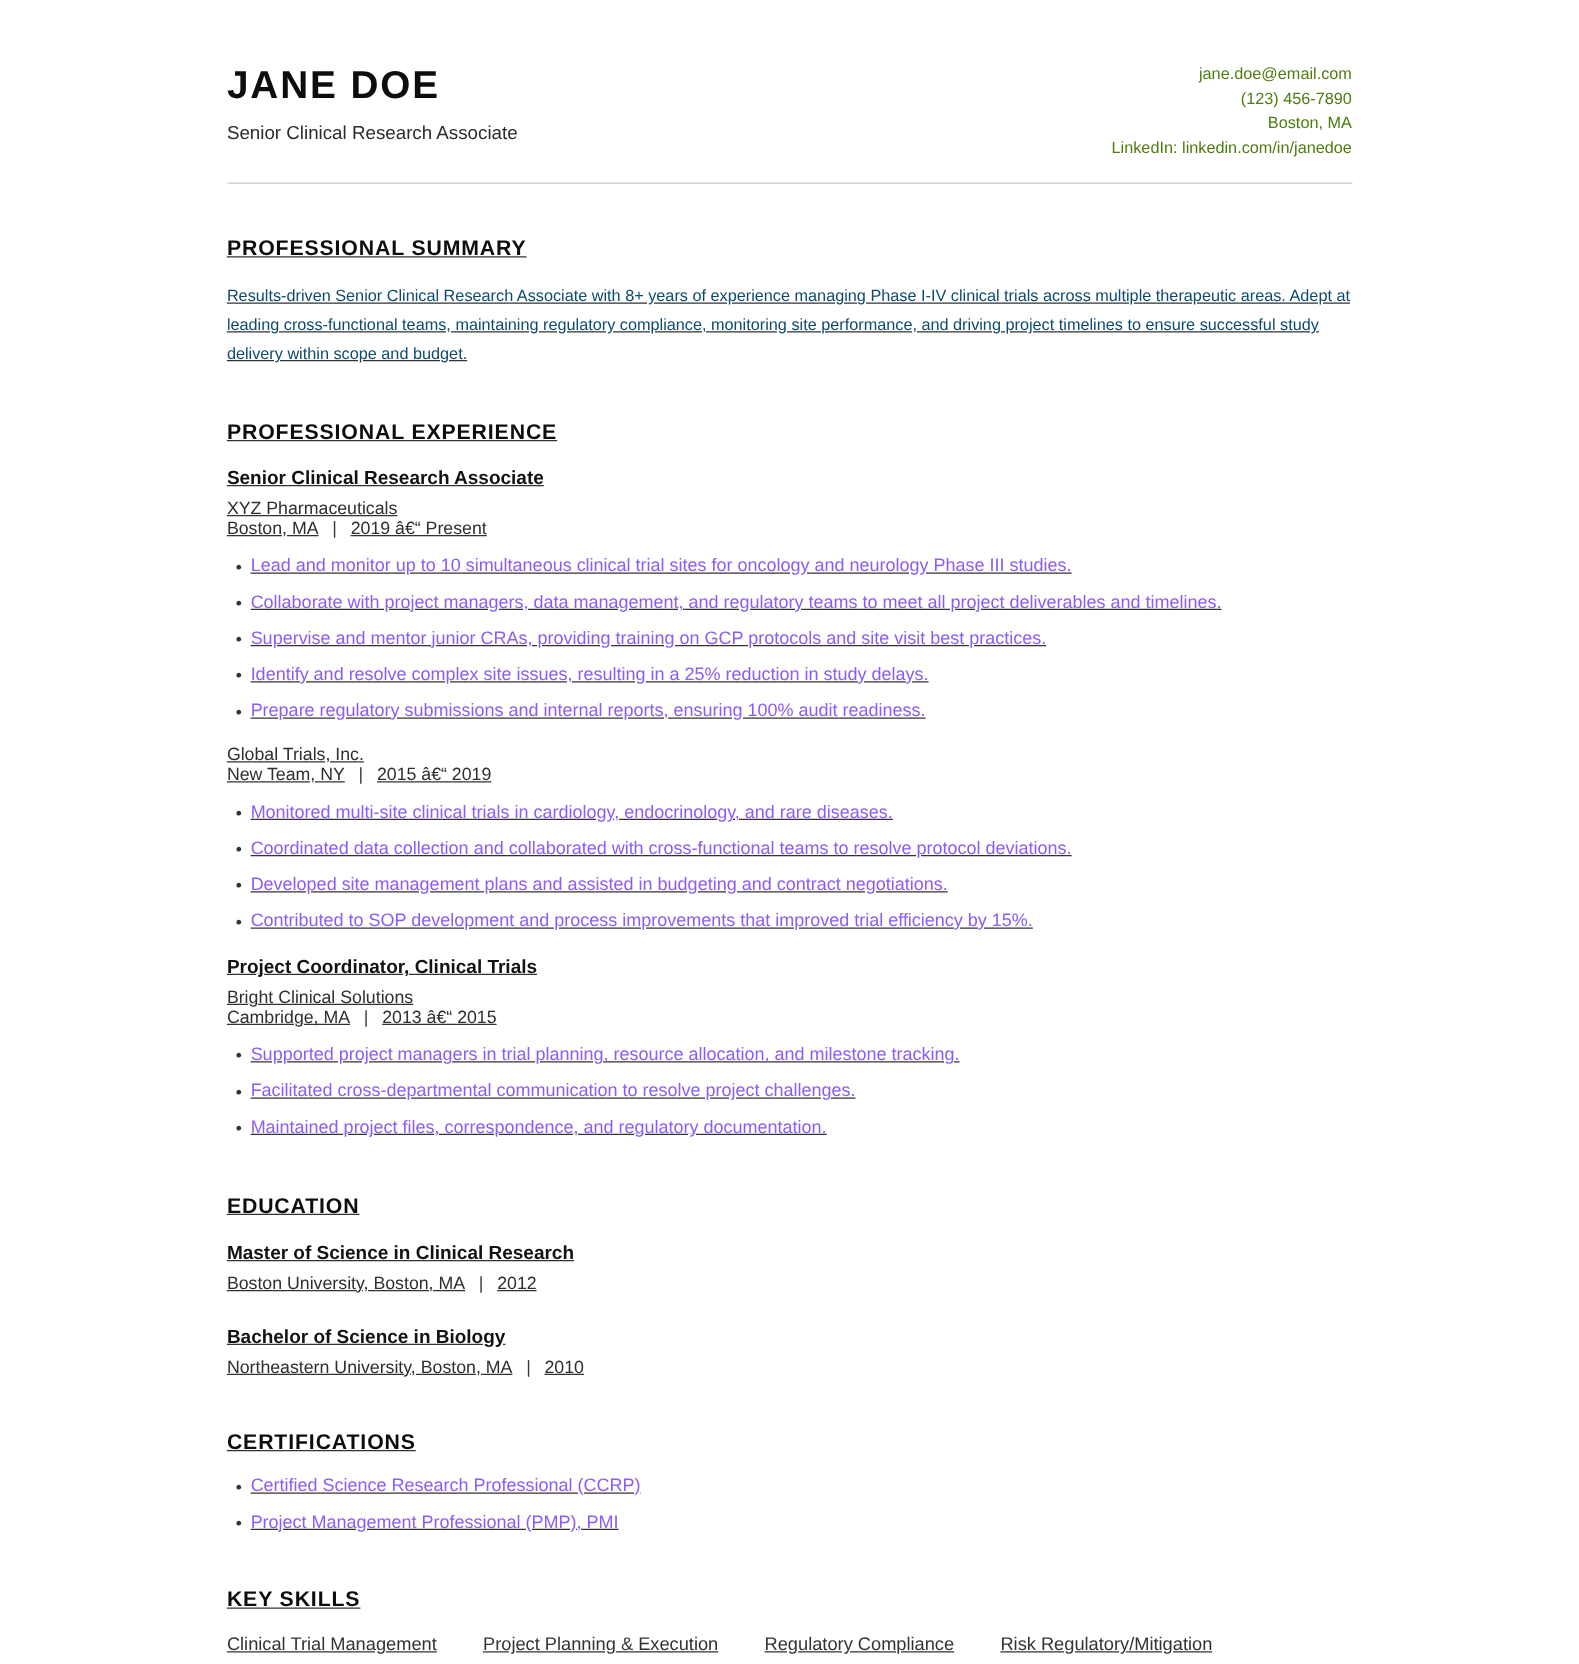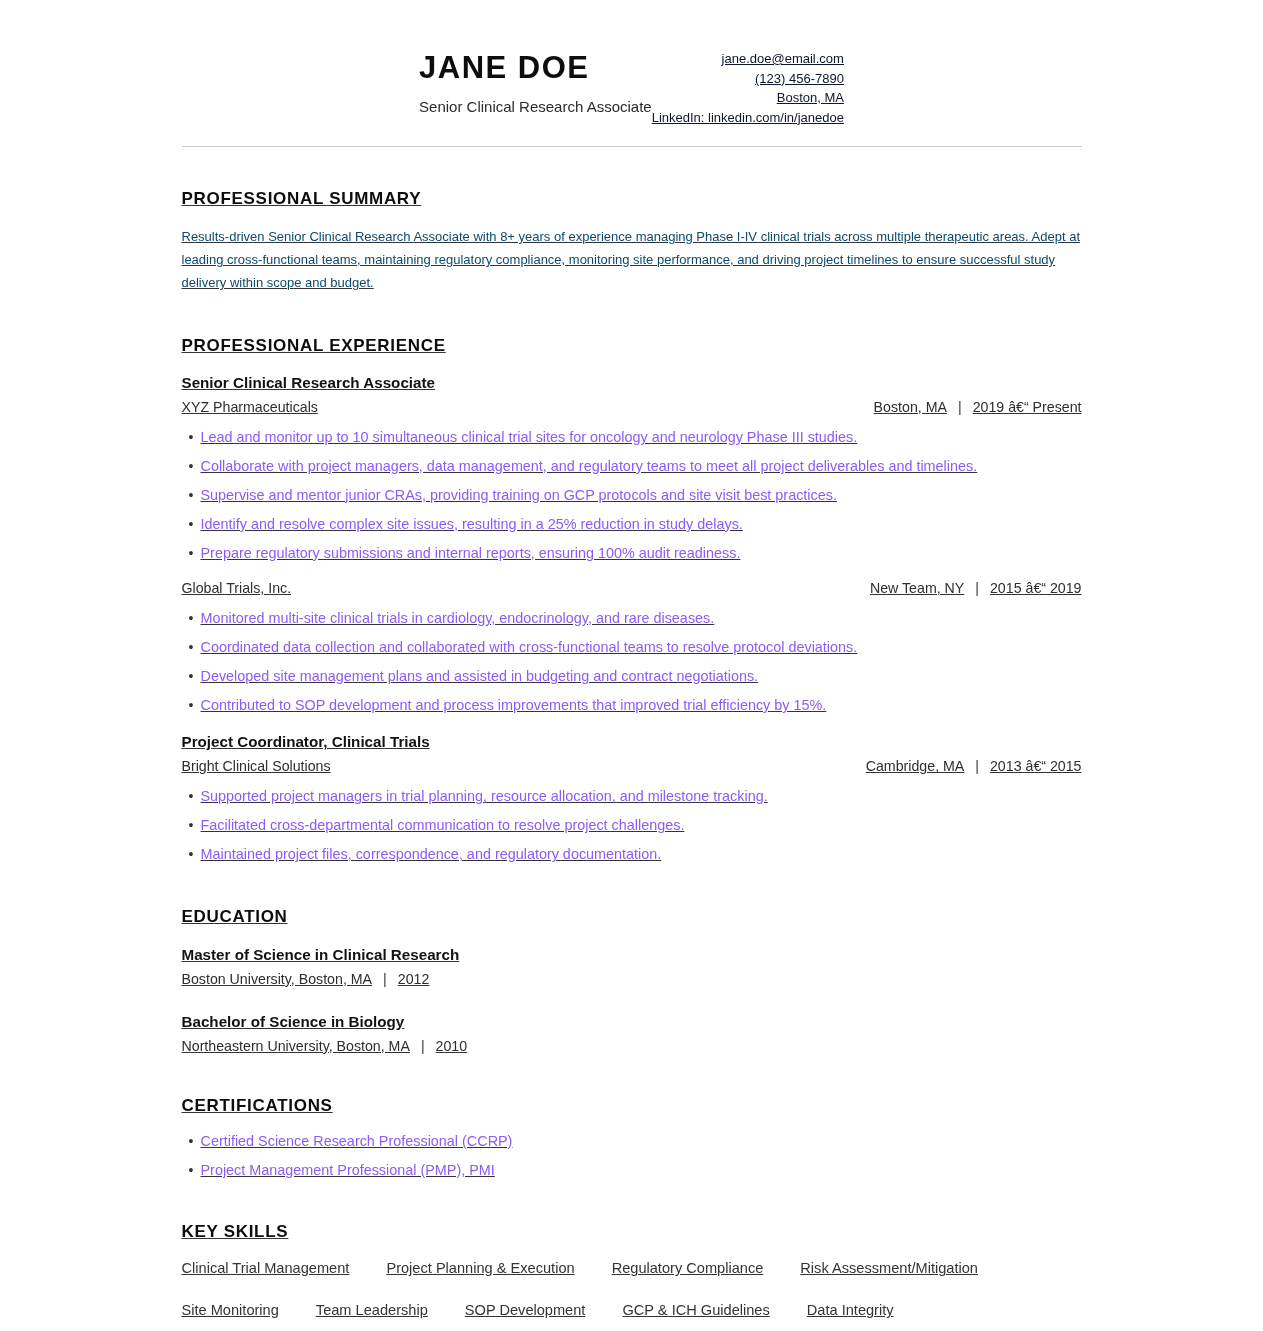--- a/index.html
+++ b/index.html
@@ -7,37 +7,36 @@
     font-family:"Liberation Sans", sans-serif;
     color:#333333;
     -webkit-font-smoothing:antialiased;
   }
   .page {
     width:900px;
     margin:0 auto;
     padding:46px 0 70px;
   }
   
-  .header { display:flex; justify-content:center; align-items:flex-start; }
+  .header { display:flex; justify-content:space-between; align-items:flex-start; }
   .name {
     margin:6px 0 13px;
     font-size:31px;
     font-weight:700;
     letter-spacing:1.5px;
     color:#0d0d0d;
     line-height:1.05;
   }
   .candidate-title { font-size:15px; color:#2b2b2b; }
   .contact {
     text-align:right;
     font-size:13px;
     line-height:19.5px;
-    color:#0f172a;
+    color:#4d7c0f;
     padding-top:3px;
-    text-decoration:underline;
   }
   .divider {
     border:none;
     border-top:1px solid #c9c9c9;
     margin:19px 0 0;
   }
   
   .section { margin-top:42px;text-decoration:underline; }
   .section-heading {
     font-size:17px;
@@ -50,20 +49,21 @@
   
   .job { margin-top:17px; }
   .item-title { font-size:15.2px; font-weight:700; color:#121212; margin:0; line-height:1.25; }
   .meta-row {
     display:flex;
     justify-content:space-between;
     align-items:baseline;
     margin-top:7px;
     font-size:14.2px;
     color:#2e2e2e;
+    flex-direction:column;
   }
   .pipe { display:inline-block; margin:0 11px; color:#3a3a3a; }
   
   .bullets { list-style:none; margin:13px 0 0; padding:0 0 0 19px; }
   .bullets li {
     font-size:14.4px;
     line-height:1.35;
     margin-bottom:9.5px;
     position:relative;
     color:#8b5cf6;
@@ -195,21 +195,21 @@
       <li>Project Management Professional (PMP), PMI</li>
     </ul>
   </section>
 
   <section class="section">
     <h2 class="section-heading">KEY SKILLS</h2>
     <div class="skills">
       <span>Clinical Trial Management</span>
       <span>Project Planning &amp; Execution</span>
       <span>Regulatory Compliance</span>
-      <span>Risk Assessment/Mitigation</span>
+      <span>Risk Regulatory/Mitigation</span>
       <span>Site Monitoring</span>
       <span>Team Leadership</span>
       <span>SOP Development</span>
       <span>GCP &amp; ICH Guidelines</span>
       <span>Data Integrity</span>
 
     </div>
   </section>
 
 </div>

